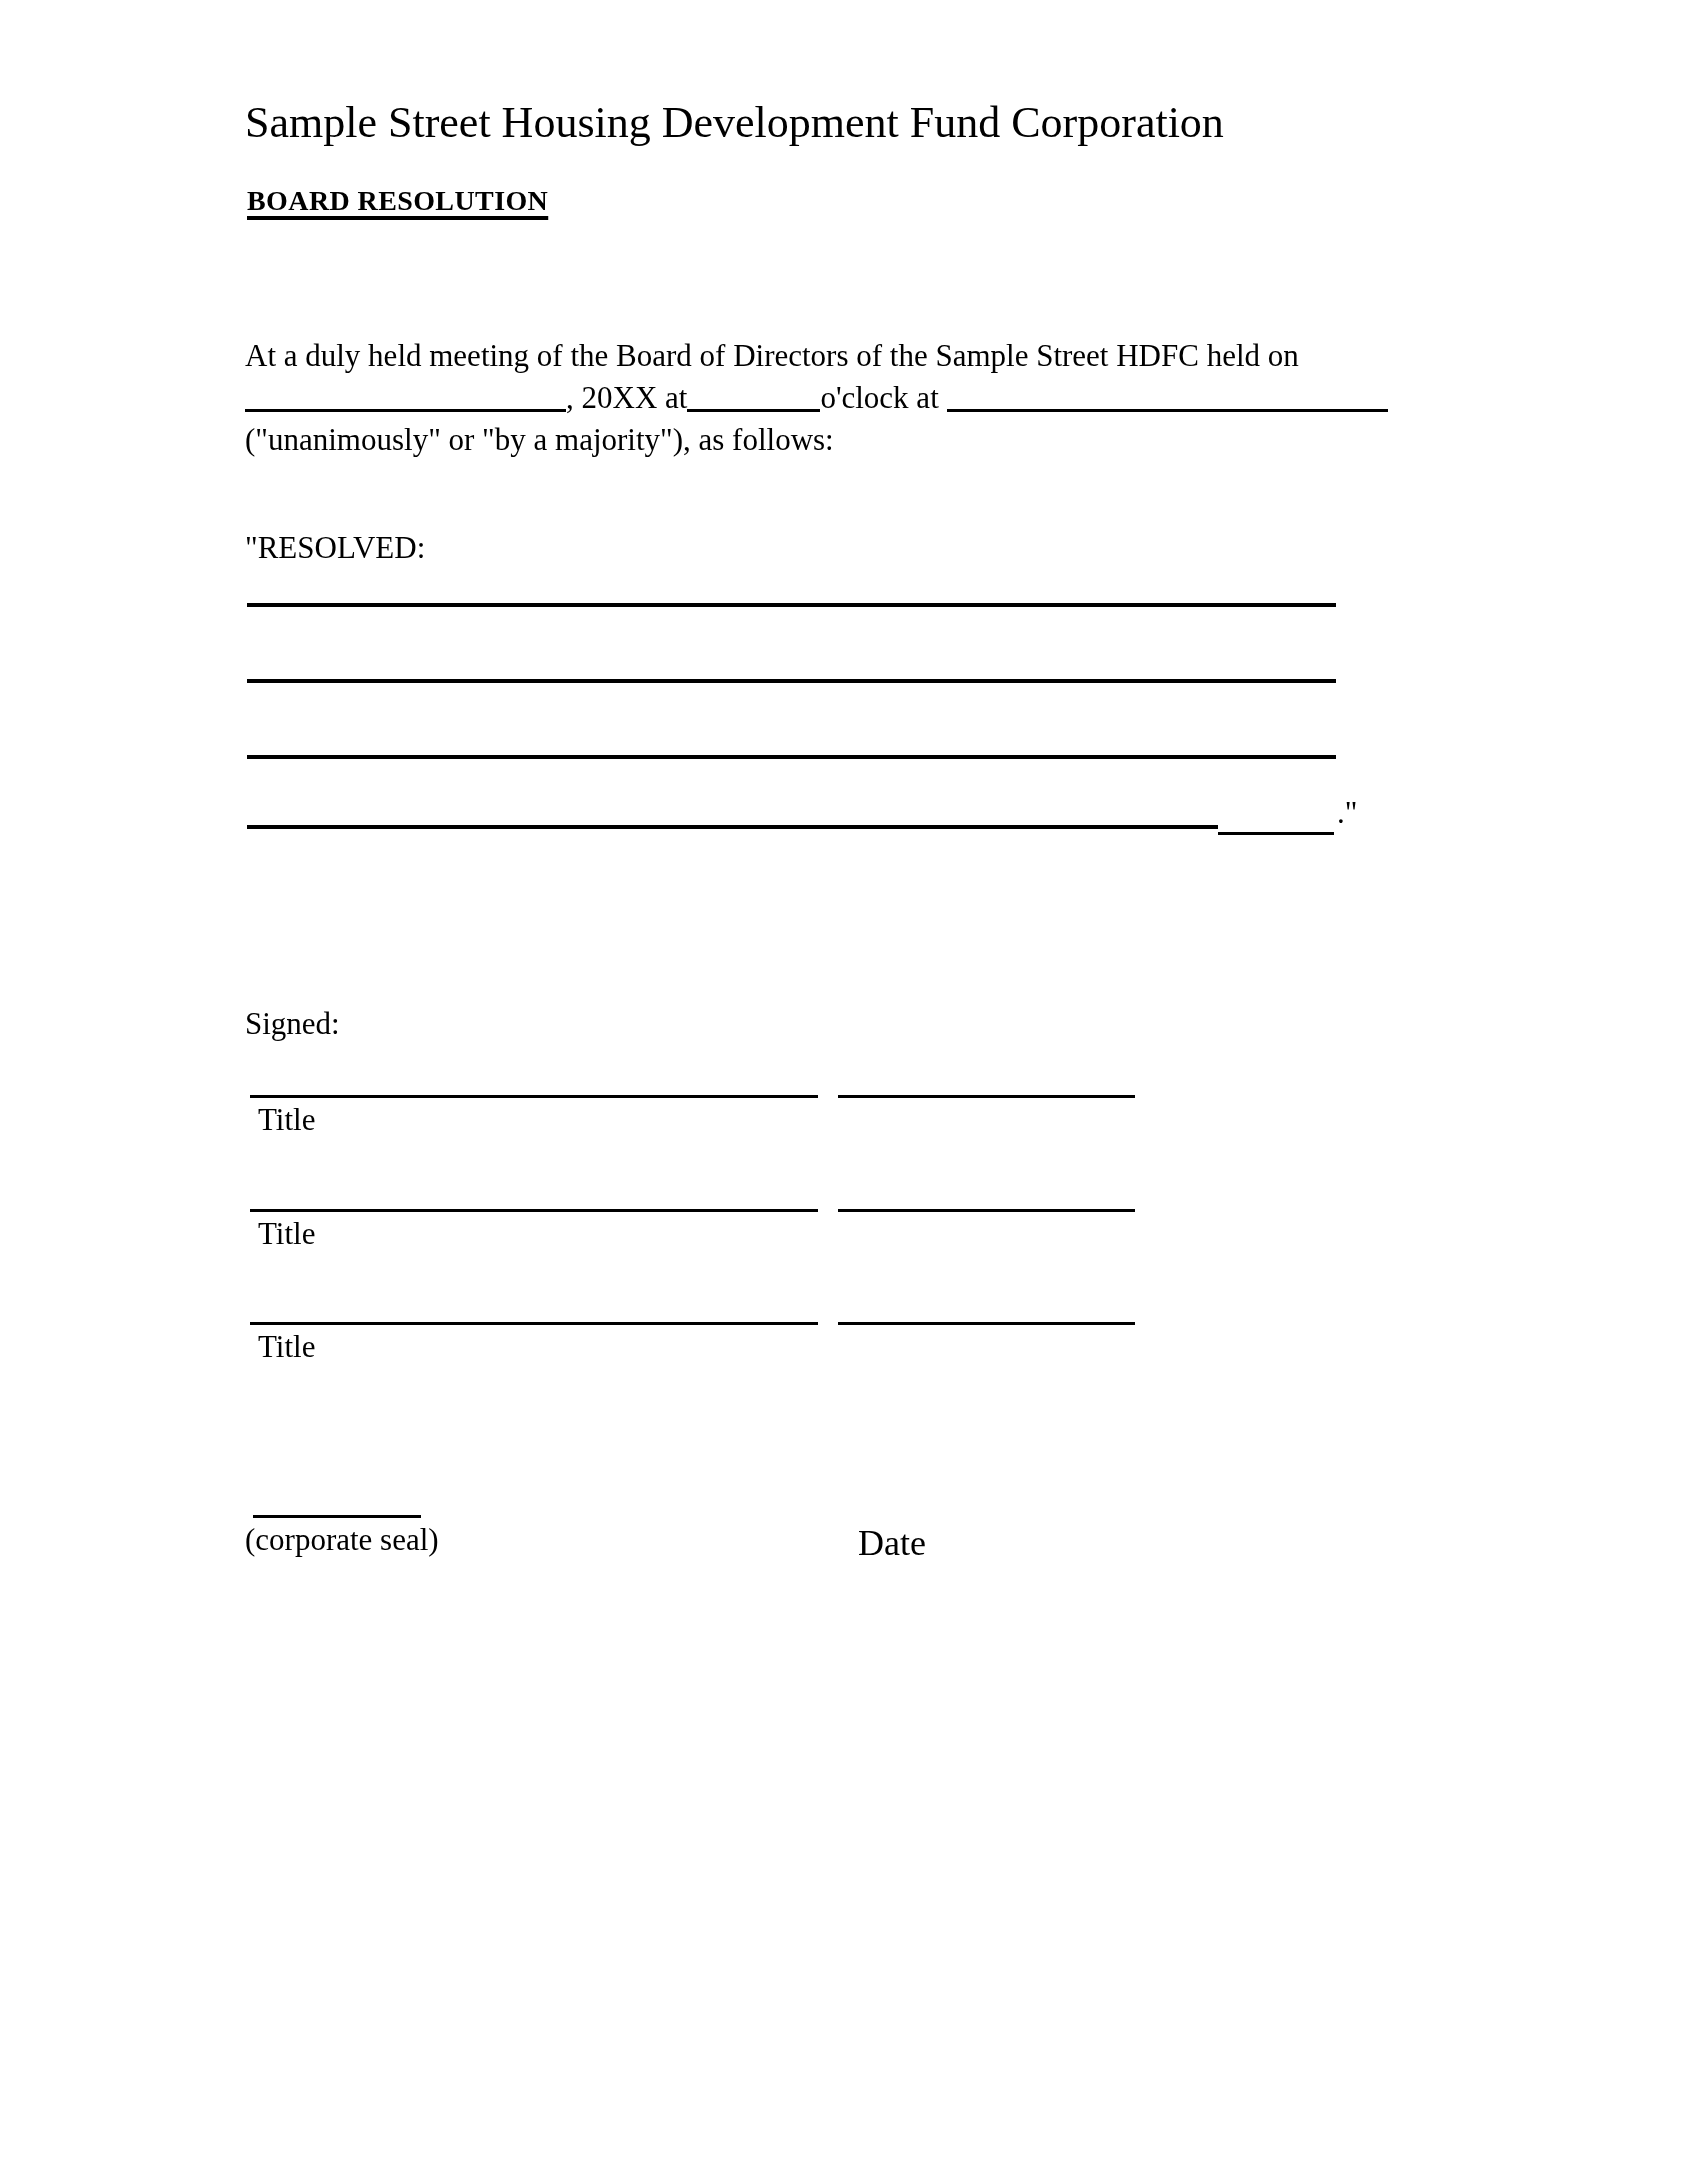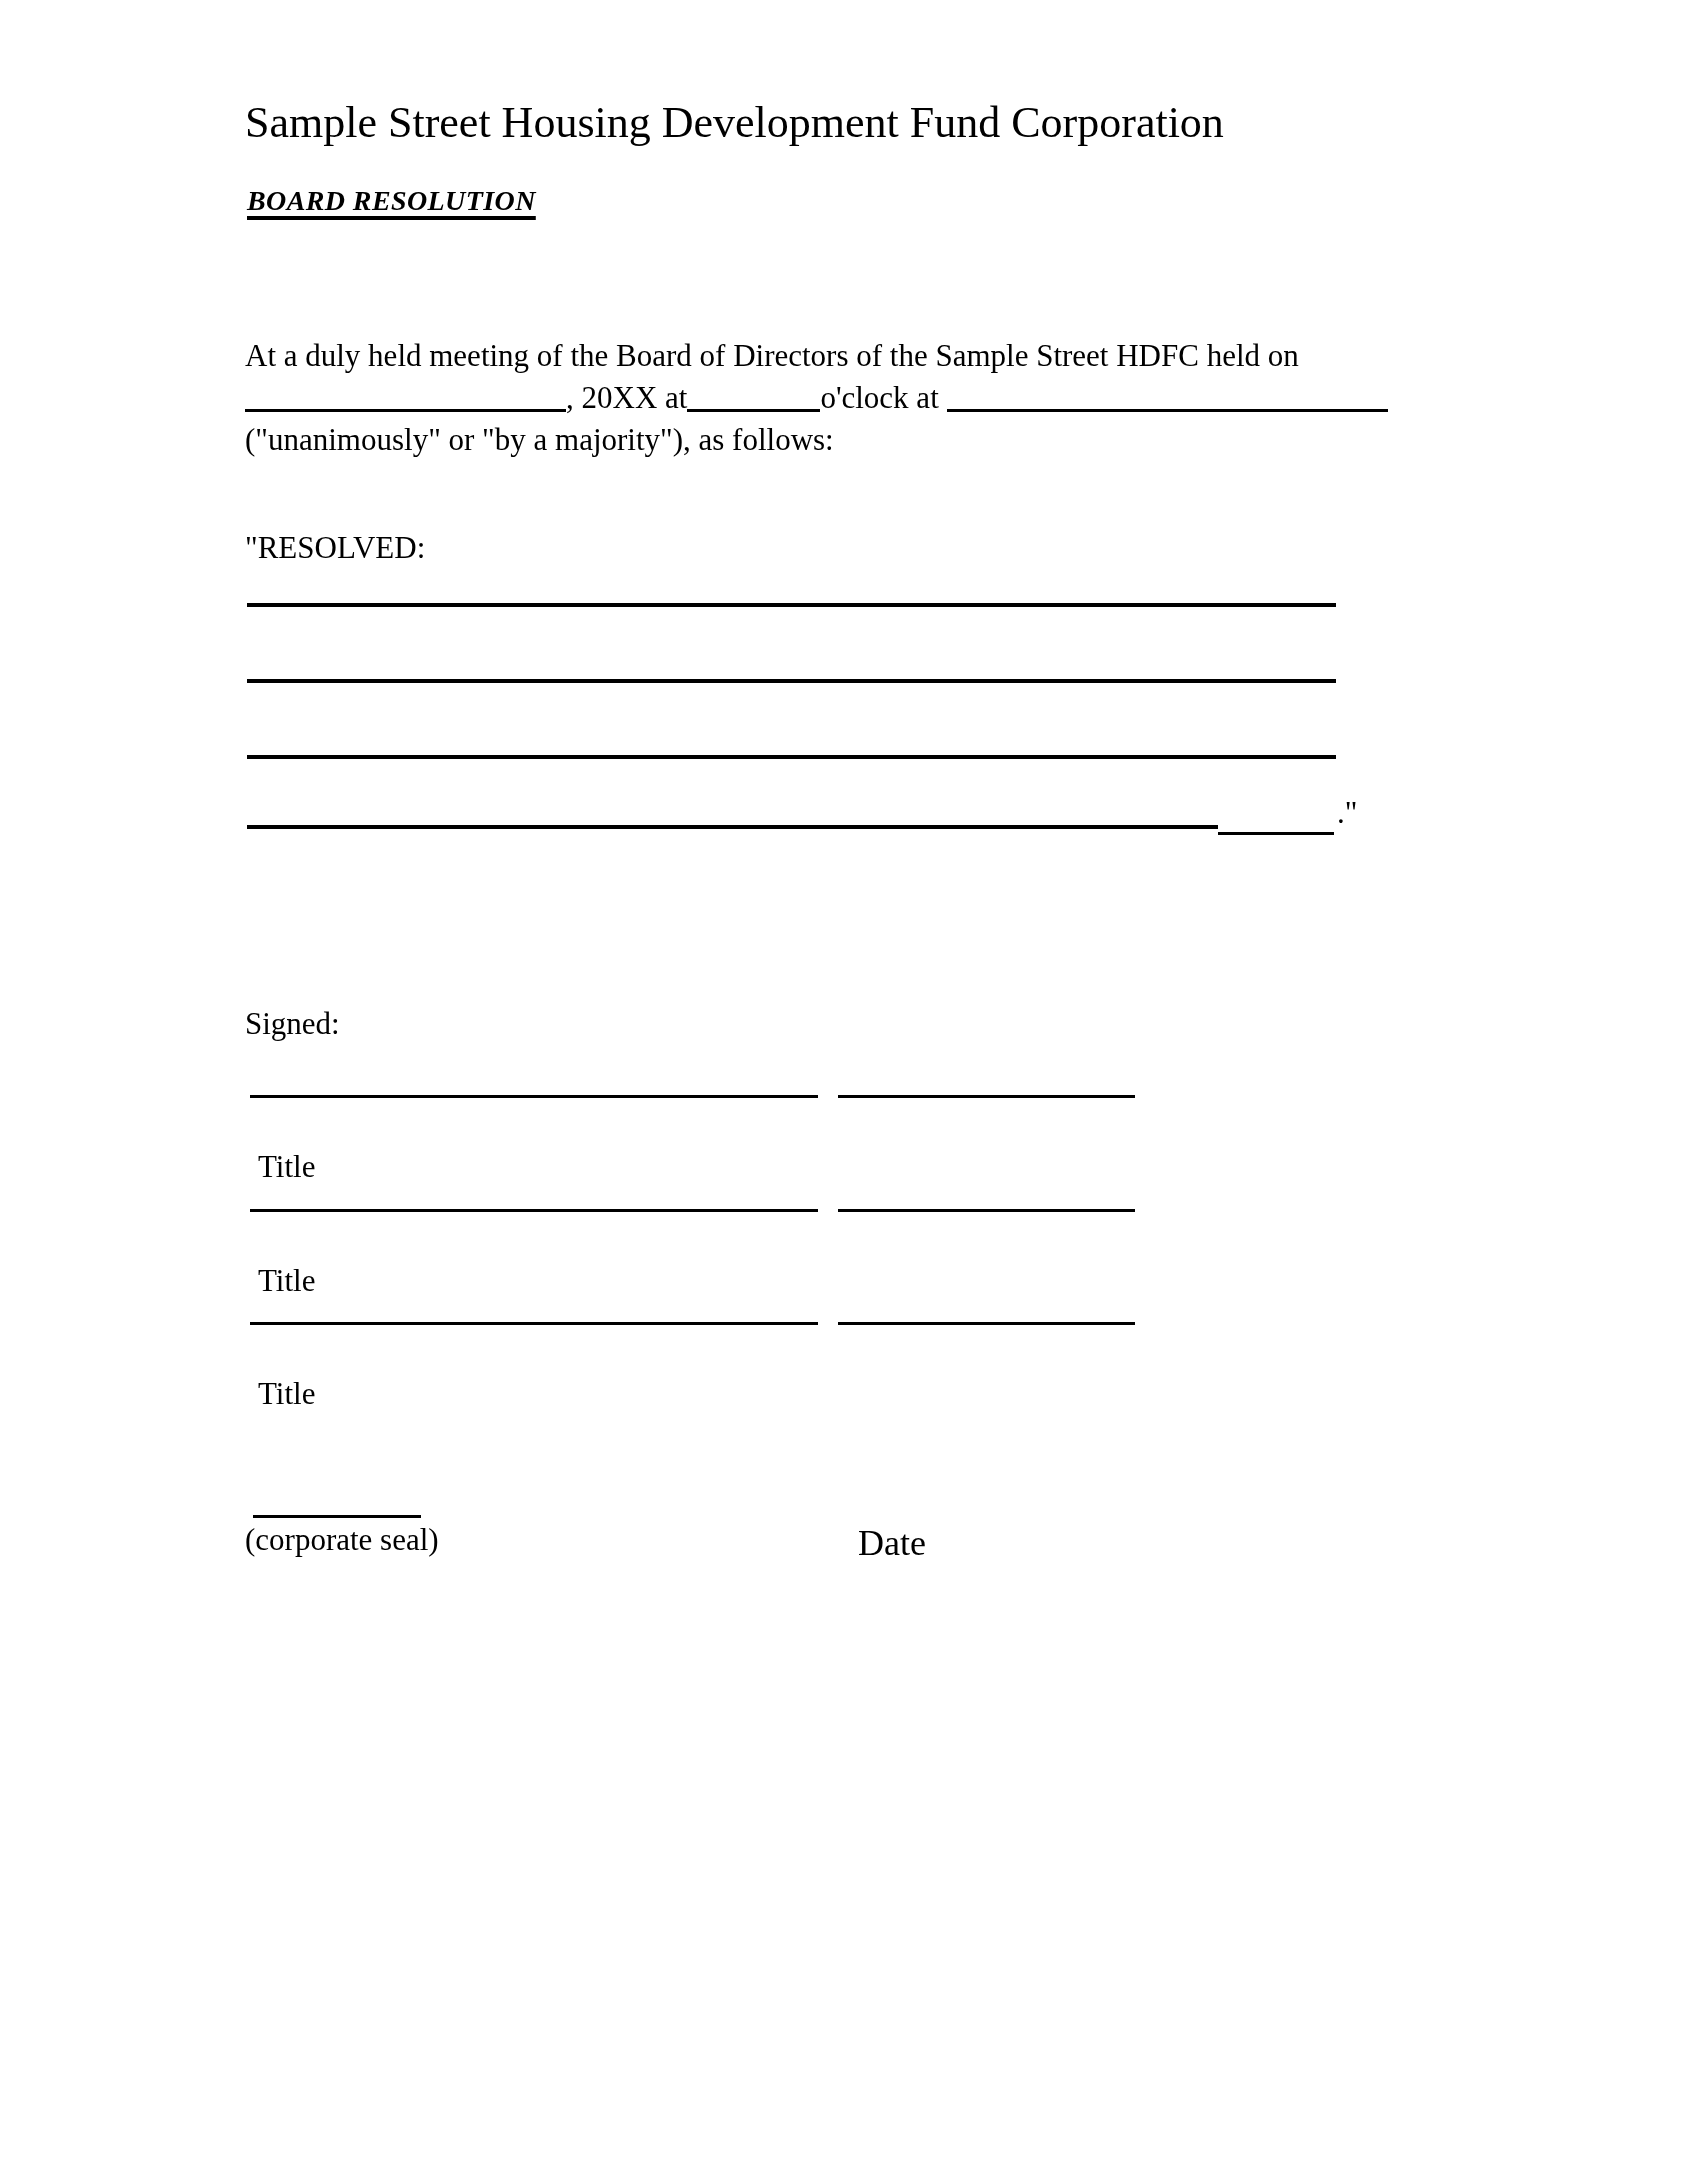--- a/index.html
+++ b/index.html
@@ -28,21 +28,20 @@
   .heading {
     left: 247px;
     top: 185px;
     font-size: 28px;
     font-weight: bold;
     letter-spacing: 0.4px;
     text-decoration: underline;
     text-decoration-thickness: 3.5px;
     text-underline-offset: 6.1px;
     white-space: nowrap;
-    font-style: italic;
   }
 
   .preamble {
     left: 245px;
     top: 335px;
     width: 1223px;
     font-size: 31px;
     line-height: 42px;
   }
   .pline { white-space: nowrap; }
@@ -92,21 +91,21 @@
     font-size: 31px;
     white-space: nowrap;
     text-align: right;
   }
 
   .sig-line { background: #000000; height: 2.6px; left: 250px; width: 568px; }
   .date-line { background: #000000; height: 2.6px; left: 838px; width: 297px; }
   .sigrow-1 { top: 1095px; }
   .sigrow-2 { top: 1209px; }
   .sigrow-3 { top: 1322px; }
-  .title-label { left: 258px; font-size: 31px; white-space: nowrap; margin-top: 47px; }
+  .title-label { left: 258px; font-size: 31px; white-space: nowrap; }
   .title-1 { top: 1102px; }
   .title-2 { top: 1216px; }
   .title-3 { top: 1329px; }
 
   .seal-line {
     background: #000000;
     height: 2.6px;
     left: 253px;
     width: 168px;
     top: 1515px;

